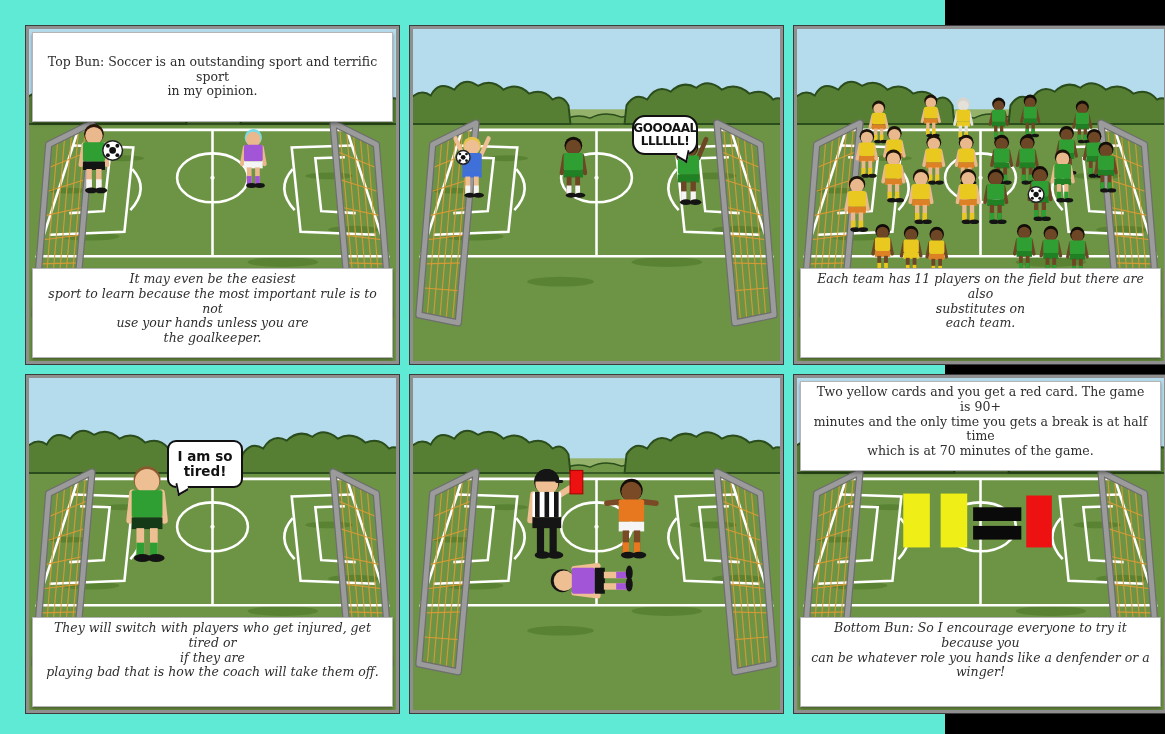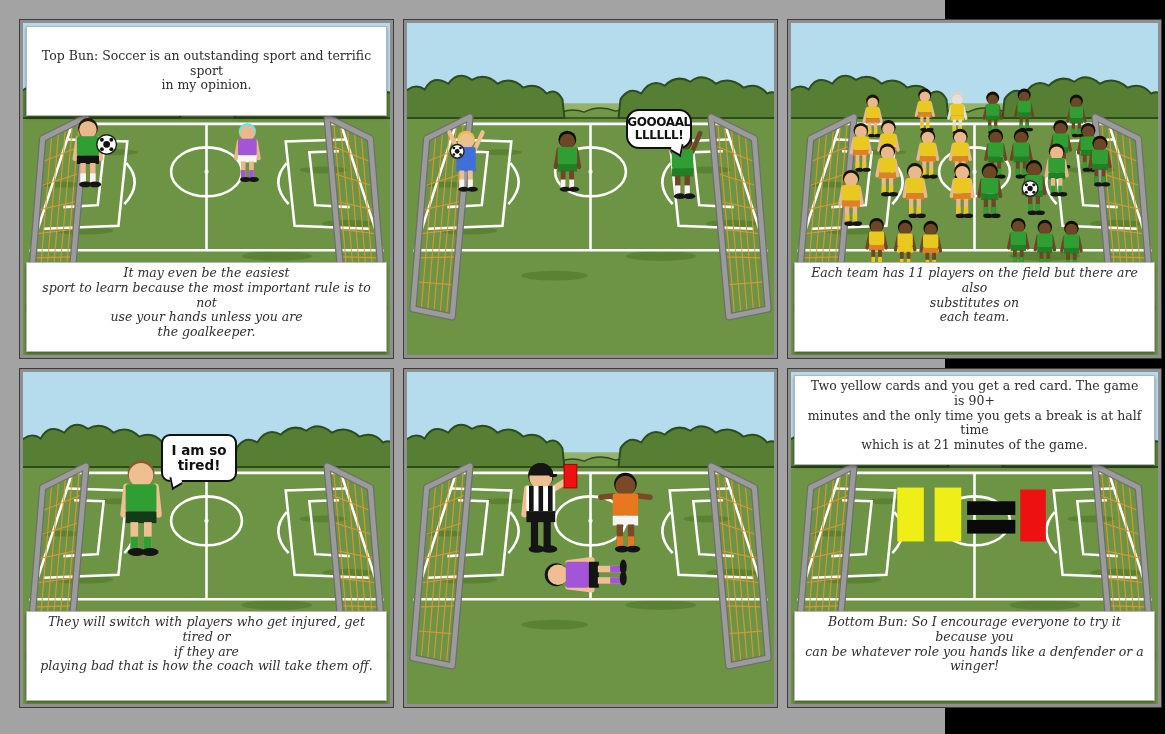--- a/index.html
+++ b/index.html
@@ -1,18 +1,18 @@
 <!DOCTYPE html>
 <html><head>
 <meta charset="utf-8">
 <style>
   html,body{margin:0;padding:0;background:#000;}
   .board{
-    width:945px;height:734px;background:#a3a3a3;box-sizing:border-box;
-    padding:20px;display:grid;grid-template-columns:373px 373px 373px;
+    width:945px;height:734px;background:#5eead4;box-sizing:border-box;
+    padding:26px;display:grid;grid-template-columns:373px 373px 373px;
     grid-template-rows:338px 338px;gap:11px;position:relative;
     font-family:"DejaVu Serif", serif;
   }
   .panel{
     position:relative;box-sizing:border-box;border:3px solid #8f8f8f;
     outline:1px solid #3c3c3c;background:#b5dcec;overflow:hidden;
   }
   .scene{position:absolute;inset:0;width:100%;height:100%;display:block;}
   .caption{
     position:absolute;left:3px;right:3px;height:90px;background:#ffffff;
@@ -970,19 +970,19 @@
         <rect x="108" y="118" width="27" height="55" fill="#f0ee17"></rect>
         <rect x="146" y="118" width="27" height="55" fill="#f0ee17"></rect>
         <g>
           <rect x="179" y="132" width="49" height="14" fill="#0a0a0a"></rect>
           <rect x="179" y="151" width="49" height="14" fill="#0a0a0a"></rect>
         </g>
         <rect x="233" y="120" width="26" height="53" fill="#ee1111"></rect>
       </svg>
     <div class="caption top">Two yellow cards and you get a red card. The game is 90+
 minutes and the only time you gets a break is at half time
-which is at 21 minutes of the game.</div>
+which is at 70 minutes of the game.</div>
     <div class="caption bottom">Bottom Bun: So I encourage everyone to try it because you
 can be whatever role you hands like a denfender or a
 winger!</div>
   </div>
 
 </div>
 
 </body></html>

